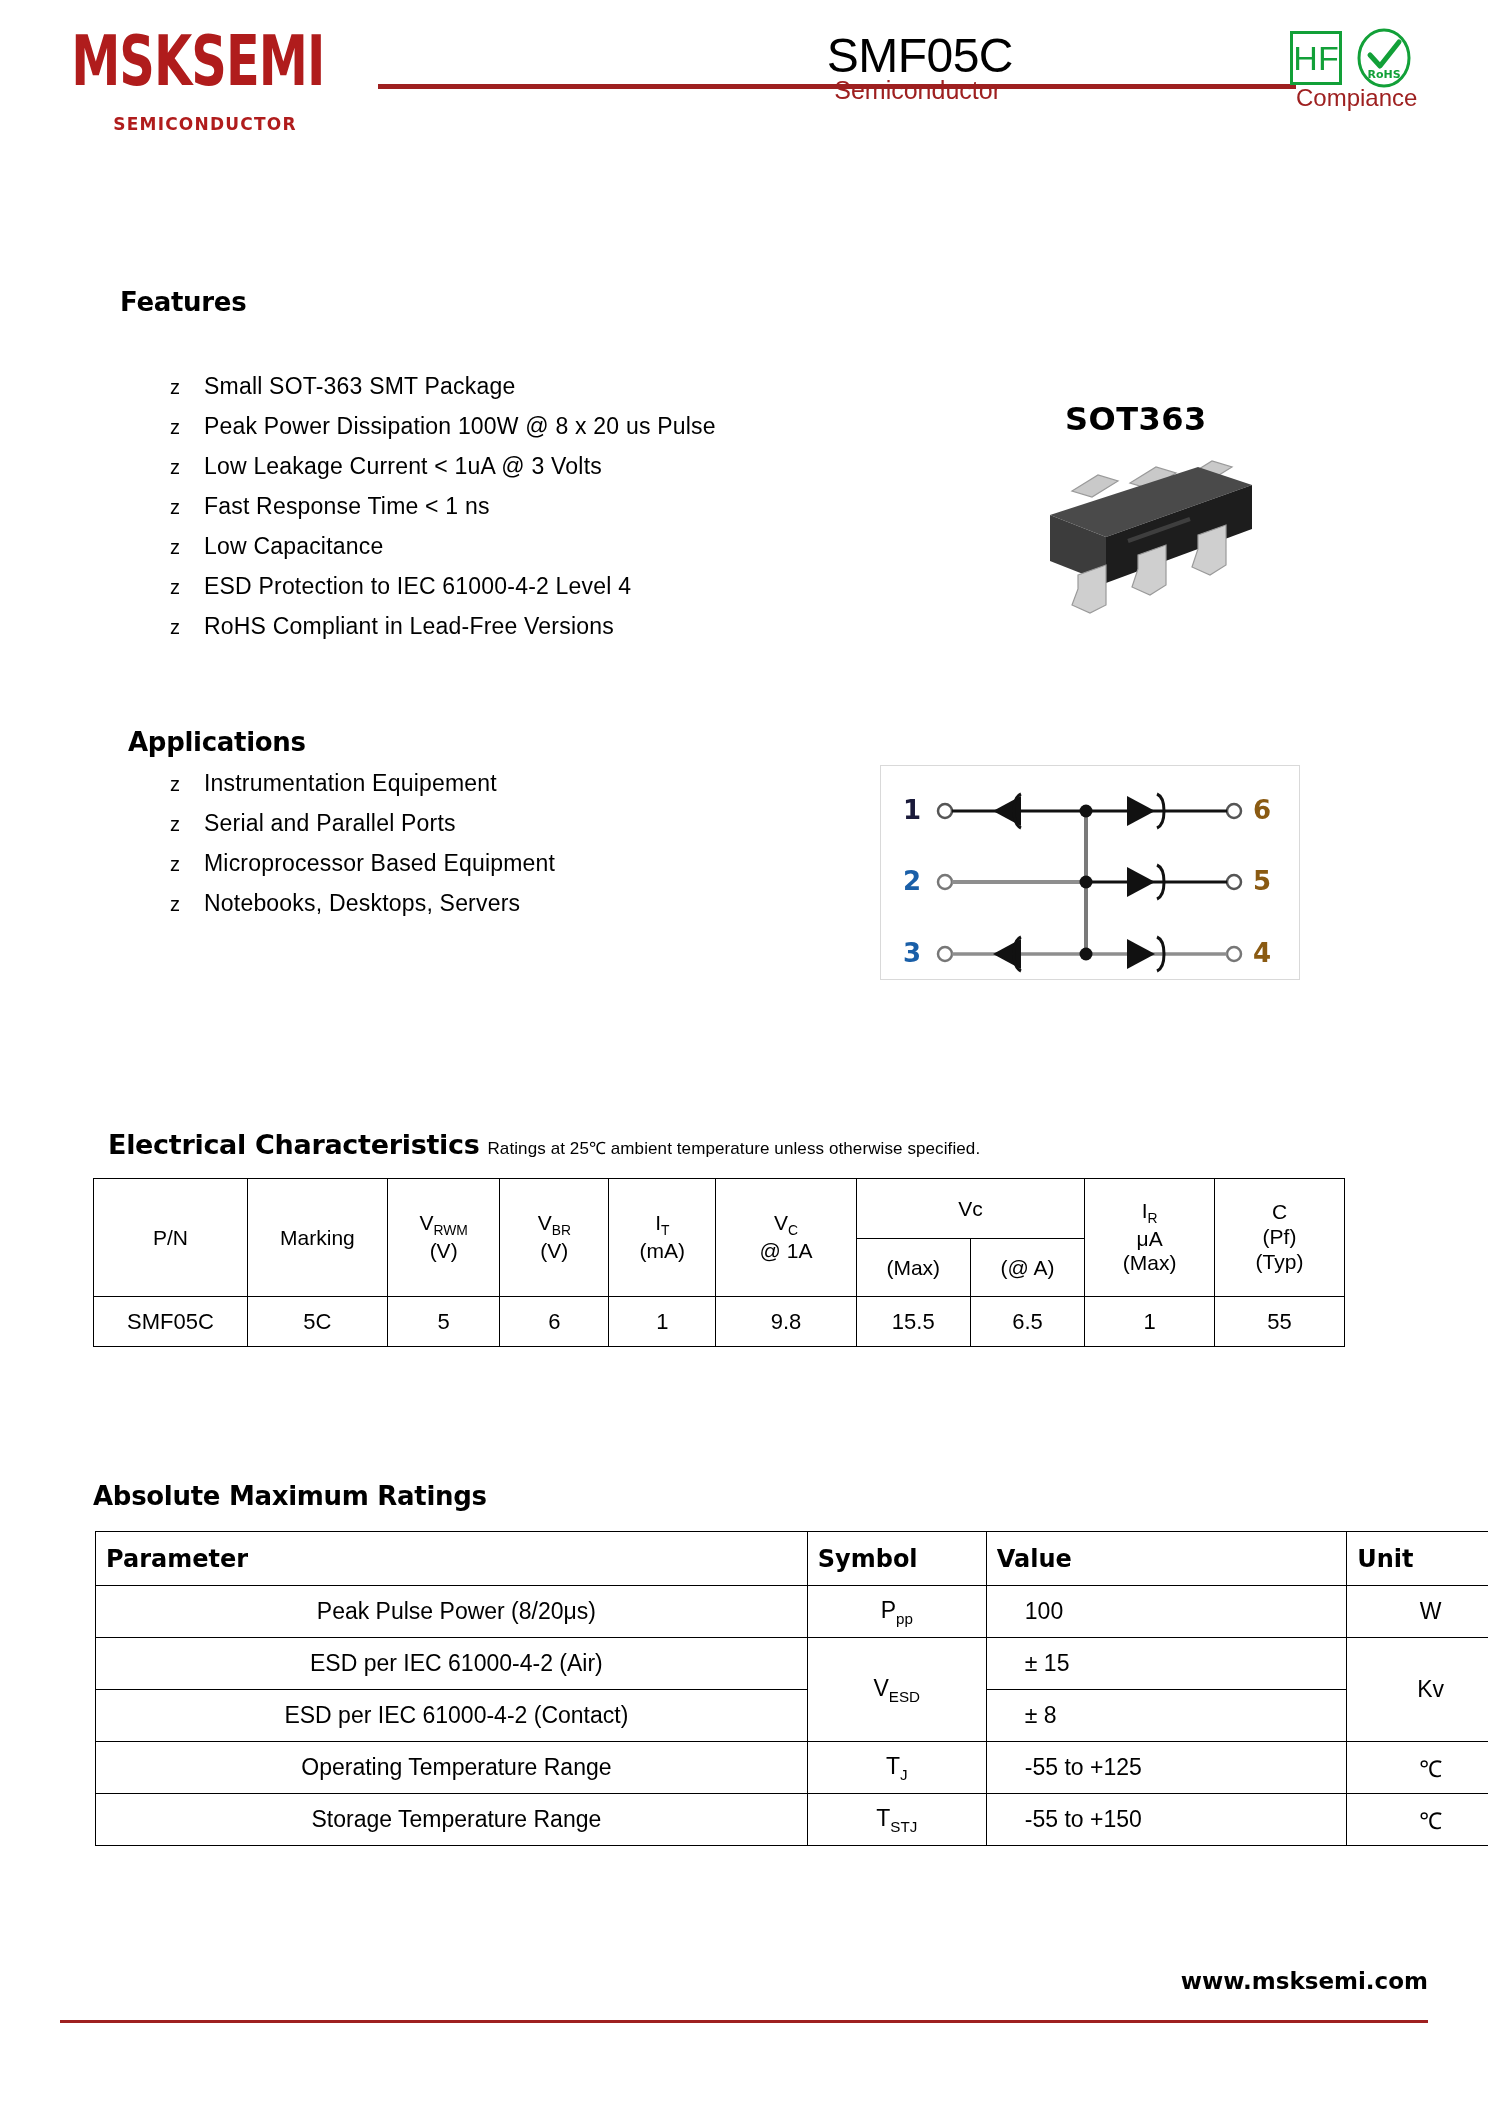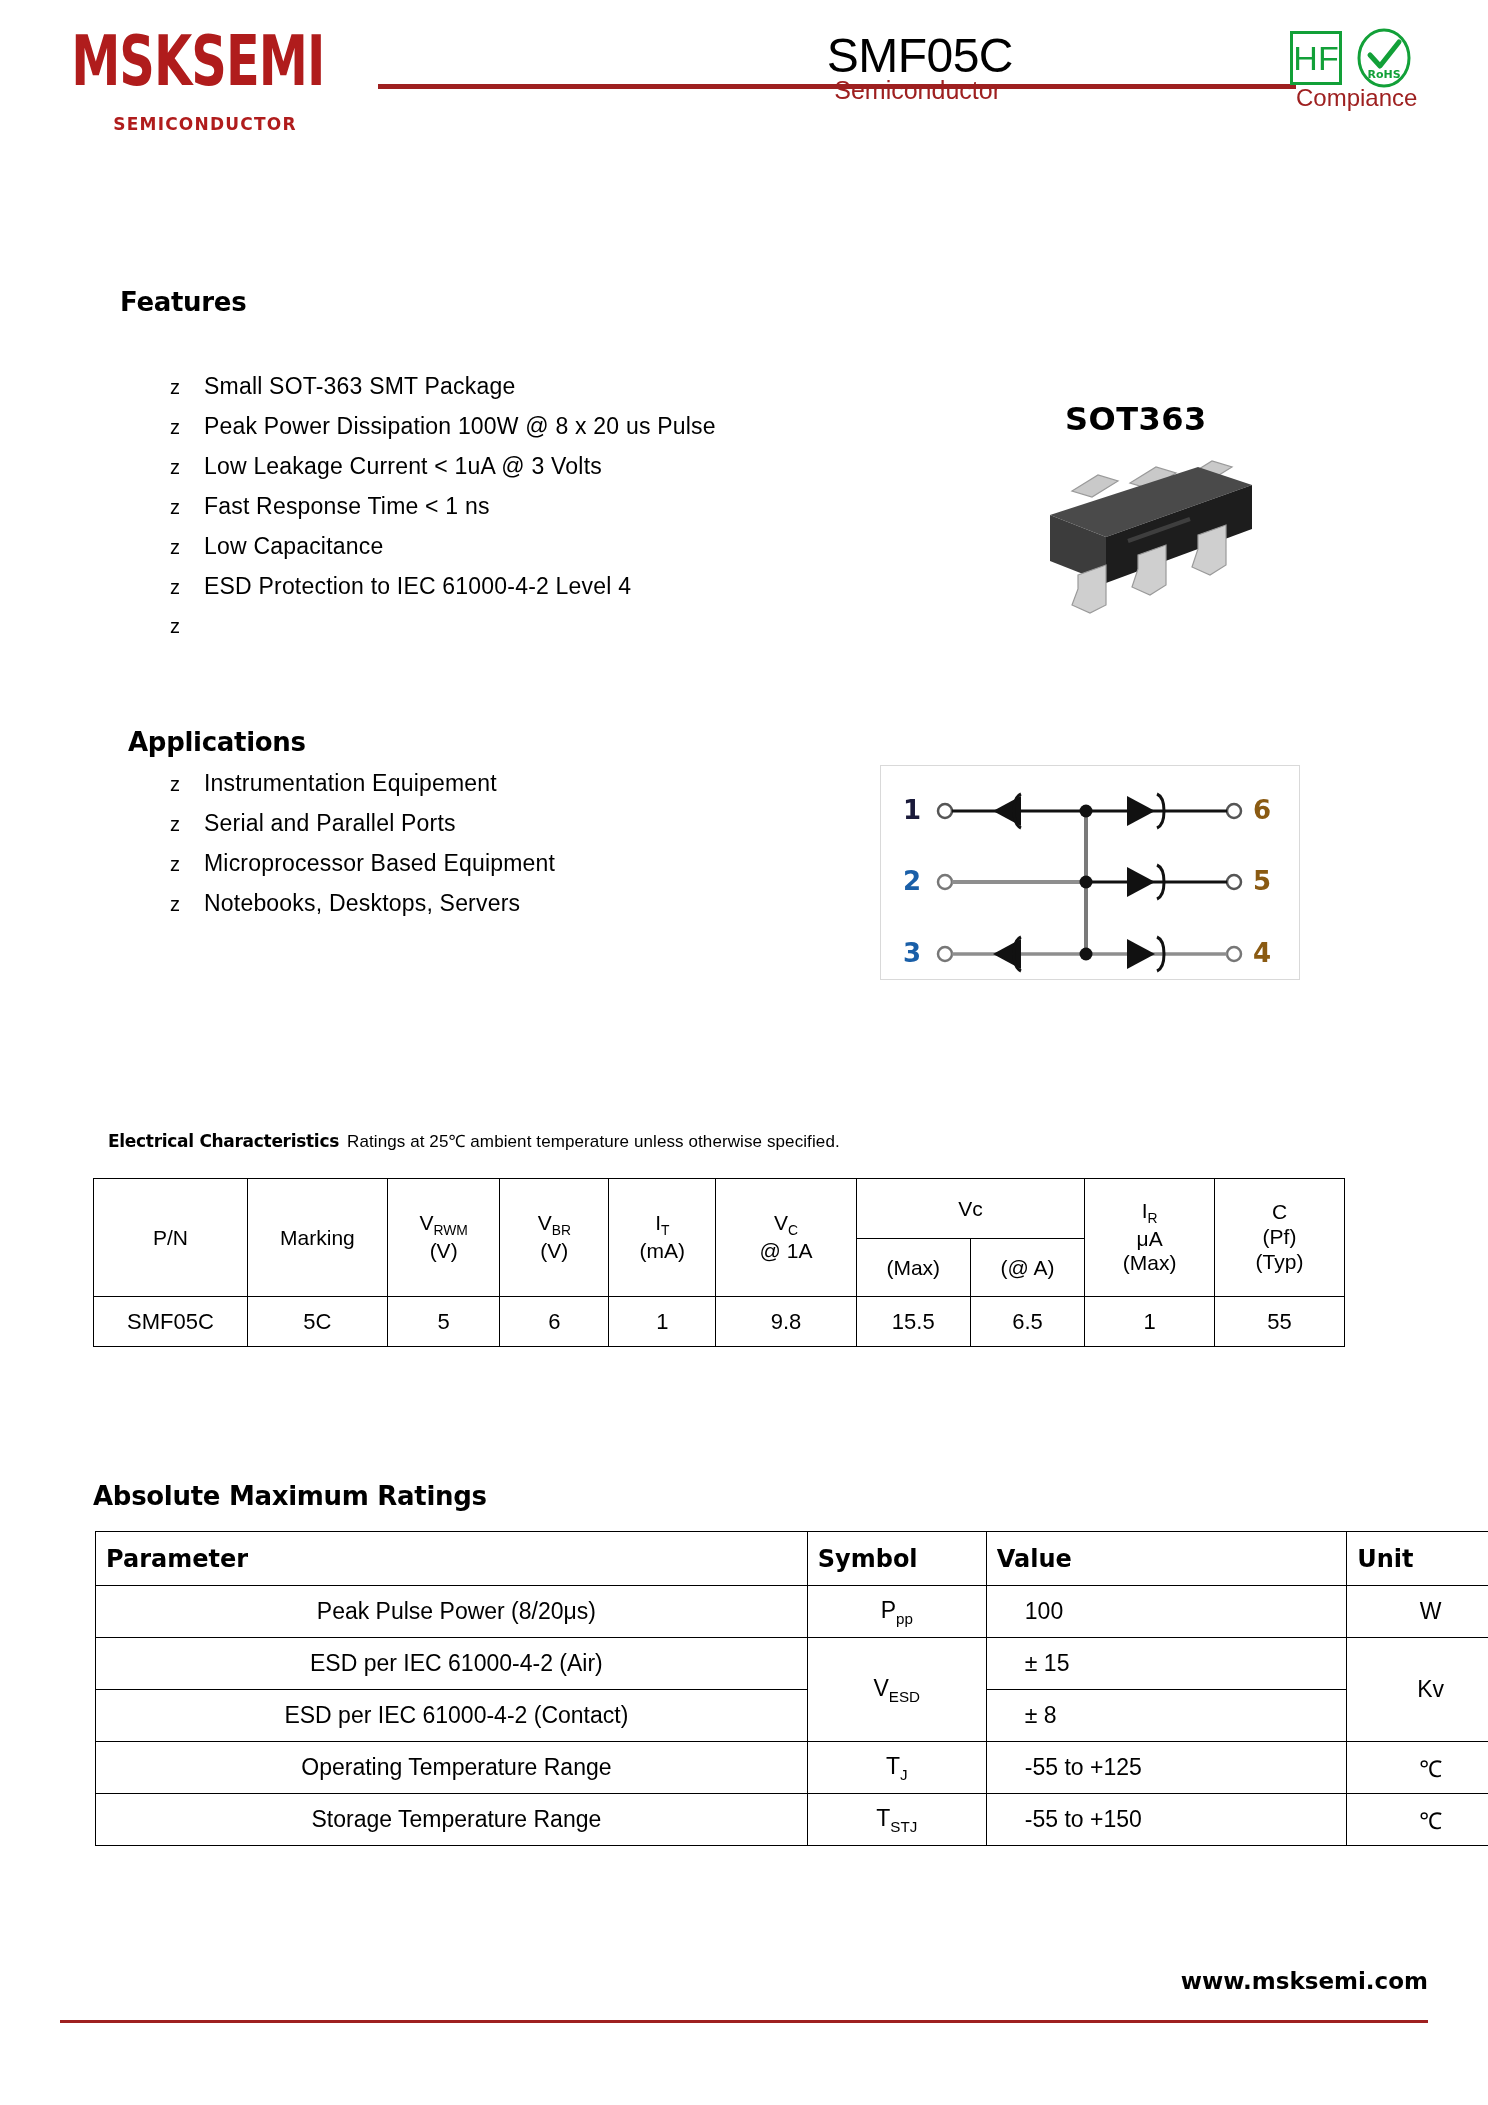--- a/index.html
+++ b/index.html
@@ -160,21 +160,21 @@
 
   
   #ec-heading-wrap {
     position: absolute;
     left: 108px; top: 1129px;
     white-space: nowrap;
   }
   #ec-title {
     font-family: "DejaVu Sans", sans-serif;
     font-weight: bold;
-    font-size: 17px;
+    font-size: 27px;
     letter-spacing: -0.3px;
   }
   #ec-subtitle {
     font-size: 17px;
     margin-left: 8px;
     letter-spacing: 0.1px;
   }
 
   table.dtable {
     position: absolute;
@@ -285,20 +285,21 @@
   <li>
       <span class="bullet-mark">z</span>
       <span>Low Capacitance</span>
     </li>
   <li>
       <span class="bullet-mark">z</span>
       <span>ESD Protection to IEC 61000-4-2 Level 4</span>
     </li>
   <li>
       <span class="bullet-mark">z</span>
+      <span>RoHS Compliant in Lead-Free Versions</span>
     </li>
 </ul>
 
 <div id="sot-label">SOT363</div>
 
 <div id="package-art">
   <svg width="250" height="210" viewBox="0 0 250 210">
 
     <g fill="#c9c9c9" stroke="#9a9a9a" stroke-width="1.2">
       <path d="M52 36 L78 20 L98 26 L72 42 Z"></path>

